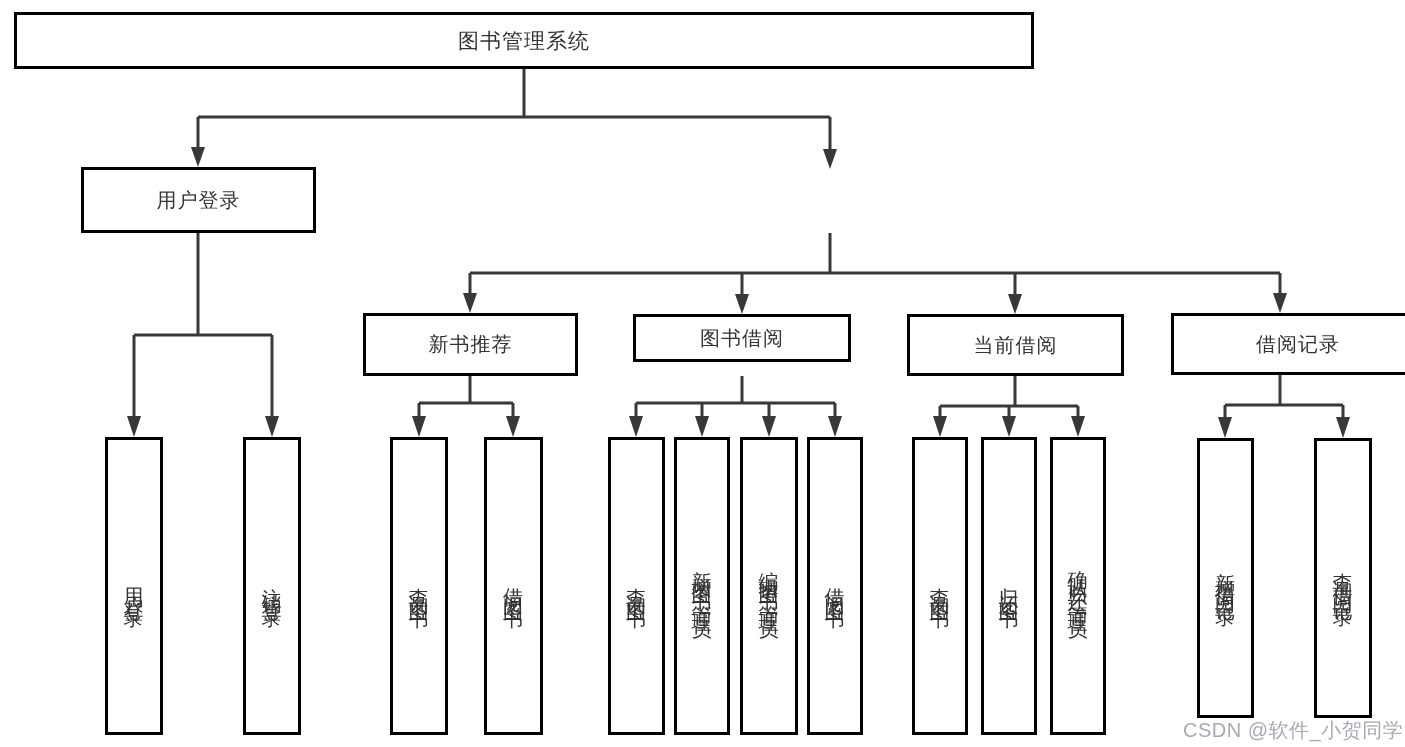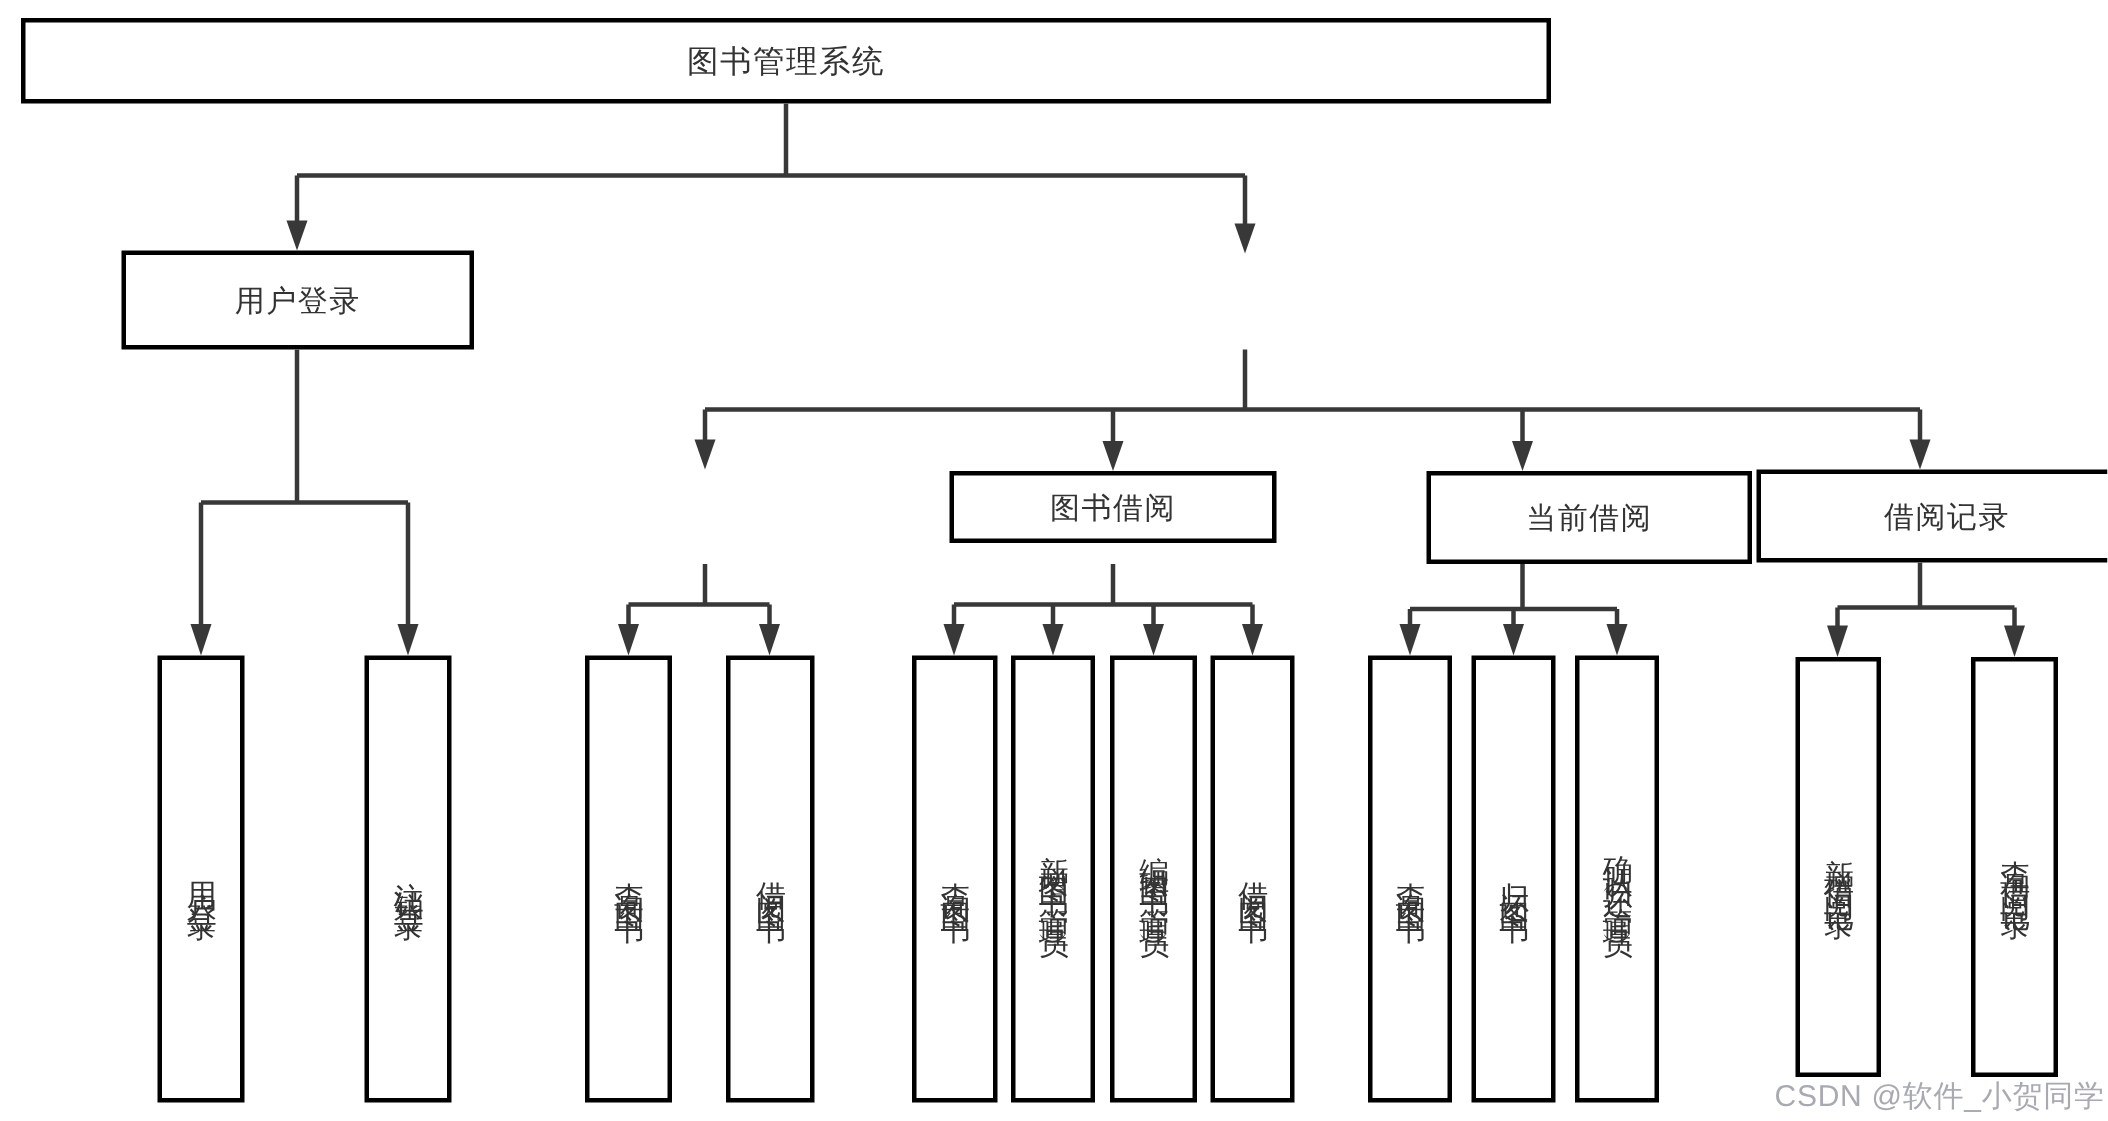--- a/index.html
+++ b/index.html
@@ -19,21 +19,21 @@
     font-size:20px;letter-spacing:7px;line-height:1;white-space:nowrap;
   }
   
   #root-box{left:14px;top:12px;width:1020px;height:57px;}
   
   #n-user-login{left:81px;top:167px;width:235px;height:66px;}
   #n-book-mgmt{left:712px;top:169px;width:235px;height:64px;}
   
   #n-new-rec{left:363px;top:313px;width:215px;height:63px;}
   #n-borrow{left:633px;top:314px;width:218px;height:48px;}
-  #n-current{left:907px;top:314px;width:217px;height:62px;margin-left:44px;}
+  #n-current{left:907px;top:314px;width:217px;height:62px;}
   #n-record{left:1171px;top:313px;width:254px;height:62px;}
   
   .leaf{top:437px;height:298px;}
   #l-a1{left:105px;width:58px;}
   #l-a2{left:243px;width:58px;}
   #l-b1{left:390px;width:58px;}
   #l-b2{left:484px;width:59px;}
   #l-c1{left:608px;width:57px;}
   #l-c2{left:674px;width:56px;}
   #l-c3{left:740px;width:58px;}
@@ -94,20 +94,23 @@
   </svg>
 
   <div class="node hnode root" id="root-box">
     <span>图书管理系统</span>
   </div>
 
   <div class="node hnode" id="n-user-login">
     <span>用户登录</span>
   </div>
 
+  <div class="node hnode" id="n-new-rec">
+    <span>新书推荐</span>
+  </div>
   <div class="node hnode" id="n-borrow">
     <span>图书借阅</span>
   </div>
   <div class="node hnode" id="n-current">
     <span>当前借阅</span>
   </div>
   <div class="node hnode" id="n-record">
     <span>借阅记录</span>
   </div>
 

